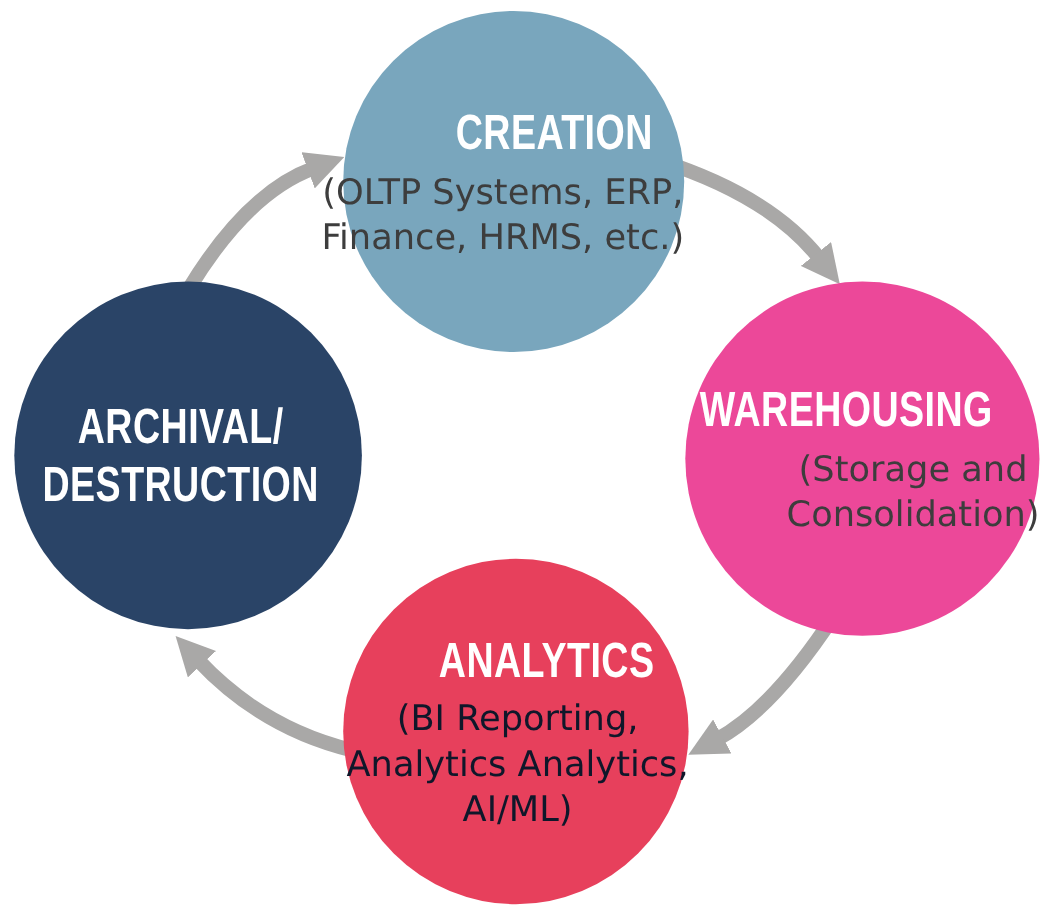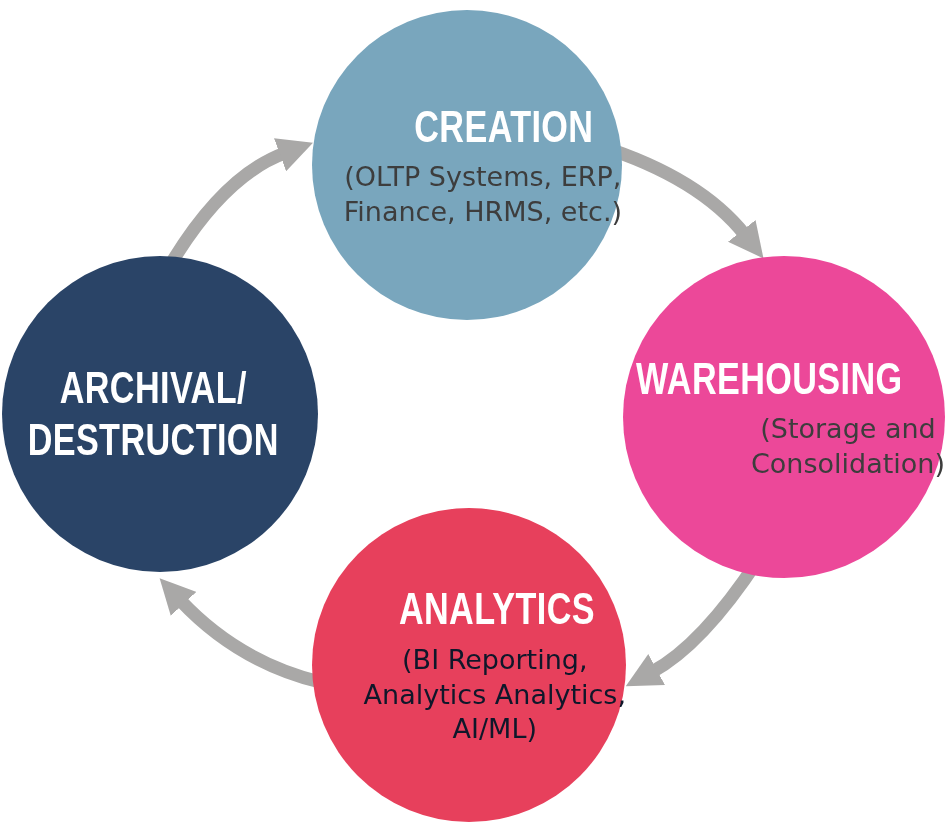--- a/index.html
+++ b/index.html
@@ -25,35 +25,35 @@
     border-radius: 50%;
     display: flex;
     flex-direction: column;
     align-items: flex-end;
     justify-content: center;
     text-align: center;
   }
   .node-creation    { left: 312px; top: 10px;  width: 310px; height: 310px; }
   .node-warehousing { left: 623px; top: 256px; width: 322px; height: 322px; }
   .node-analytics   { left: 312px; top: 508px; width: 314px; height: 314px; }
-  .node-archival    { left: 2px;  top: 256px; width: 316px; height: 316px; }
+  .node-archival    { left: 13px;  top: 256px; width: 316px; height: 316px; }
   .node-title {
     font-family: "Liberation Sans", sans-serif;
     font-weight: bold;
     font-size: 45px;
     line-height: 1.15;
     letter-spacing: 0.5px;
     transform: scaleX(0.76);
     transform-origin: 50% 50%;
     white-space: nowrap;
   }
   .node-title span { display: block; }
   .node-subtitle {
     font-family: "DejaVu Sans", sans-serif;
-    font-size: 27px;
+    font-size: 32px;
     line-height: 1.28;
     margin-top: 8px;
   }
   .node-subtitle span { display: block; white-space: nowrap; }
 </style>
 </head>
 <body>
 
 <div class="canvas" style="background-color: rgb(255, 255, 255);">
 

